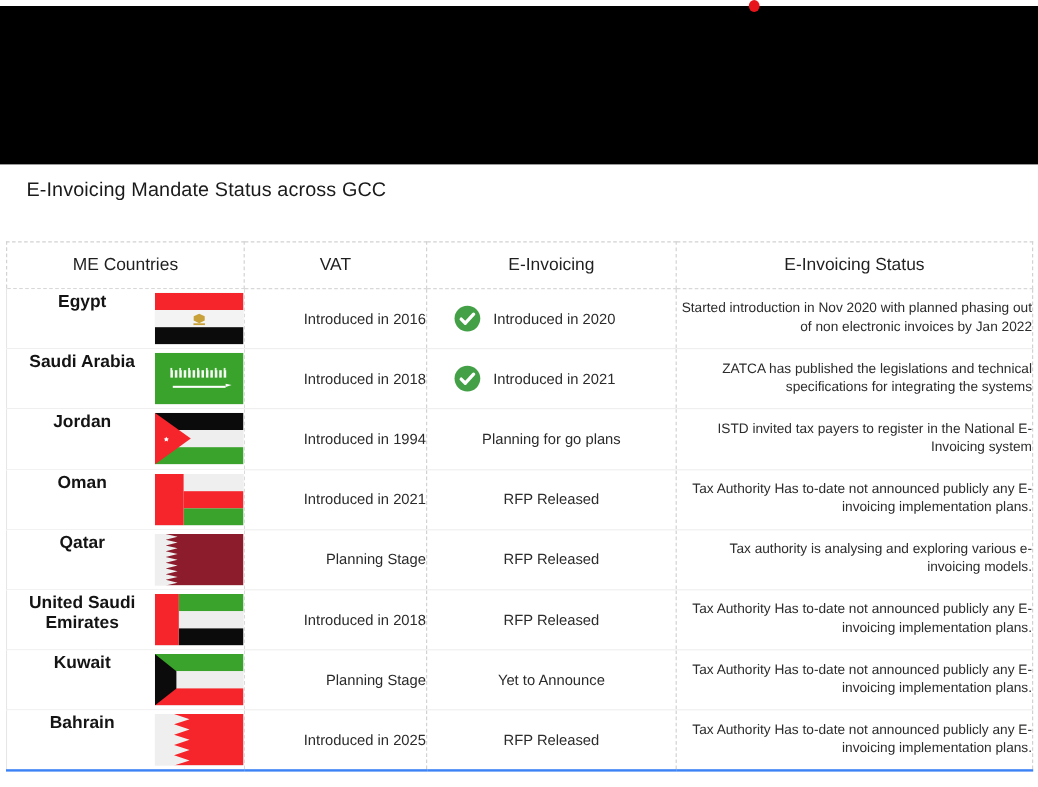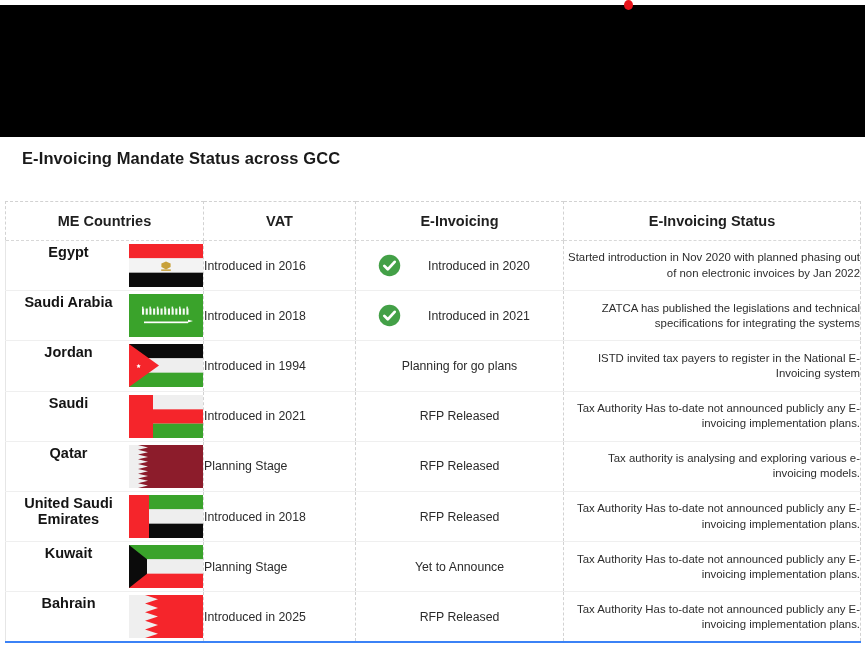--- a/index.html
+++ b/index.html
@@ -36,21 +36,21 @@
     background: #e8141b;
     z-index: 4;
   }
 
   
   #slide-title {
     position: absolute;
     left: 22px;
     top: 149px;
     font-size: 16.5px;
-    font-weight: bold;
+    font-weight: normal;
     color: #1a1a1a;
     letter-spacing: 0.1px;
     white-space: nowrap;
   }
 
   
   #status-table {
     position: absolute;
     left: 5px;
     top: 201px;
@@ -69,21 +69,21 @@
     border-bottom: 1px solid #efefef;
     background: #ffffff;
     vertical-align: middle;
     padding: 0;
   }
   #status-table thead th {
     border-top: 1px dashed #d2d2d2;
     border-bottom: 1px dashed #d8d8d8;
     height: 38px;
     font-size: 14.5px;
-    font-weight: bold;
+    font-weight: normal;
     color: #1f1f1f;
     text-align: center;
   }
   #status-table thead th:first-child { border-left: 1px dashed #d2d2d2; }
   #status-table tbody td:first-child { border-left: 1px solid #e6e6e6; }
   #status-table tbody tr:last-child td { border-bottom: 2px solid #3b82f6; }
   #status-table tbody td:last-child,
   #status-table thead th:last-child { border-right: 1px dashed #d2d2d2; }
 
   #status-table tbody tr { height: 50.2px; }
@@ -116,29 +116,29 @@
   .flag {
     width: 74px;
     height: 43px;
     position: relative;
     overflow: hidden;
     background: #efefef;
   }
 
   
   .vat-cell, .einv-cell {
-    text-align: left;
+    text-align: right;
     font-size: 12.3px;
     color: #2b2b2b;
   }
   .einv-inner {
     display: flex;
     align-items: center;
     justify-content: center;
-    gap: 27px;
+    gap: 10px;
   }
   .einv-inner.has-icon { justify-content: flex-start; padding-left: 22px; }
   .check-icon {
     flex: 0 0 auto;
     width: 23px; height: 23px;
     display: block;
   }
   .einv-label { white-space: nowrap; }
 
   
@@ -272,21 +272,21 @@
         <td class="einv-cell">
           <div class="einv-inner">
             <span class="einv-label">Planning for go plans</span>
           </div>
         </td>
         <td class="det-cell">ISTD invited tax payers to register in the National E-Invoicing system</td>
       </tr>
       <tr>
         <td class="country-cell">
           <div class="country-inner">
-            <div class="country-name">Saudi</div>
+            <div class="country-name">Oman</div>
             <div class="flag-slot">
               <div class="flag"><svg viewBox="0 0 74 43" width="74" height="43" preserveAspectRatio="none">
                   <rect x="0" y="0" width="74" height="43" fill="#efefef"></rect>
                   <rect x="24" y="0" width="50" height="14.34" fill="#efefef"></rect>
                   <rect x="24" y="14.34" width="50" height="14.33" fill="#f5252b"></rect>
                   <rect x="24" y="28.67" width="50" height="14.33" fill="#3aa32b"></rect>
                   <rect x="0" y="0" width="24" height="43" fill="#f5252b"></rect>
                 </svg></div>
             </div>
           </div>

